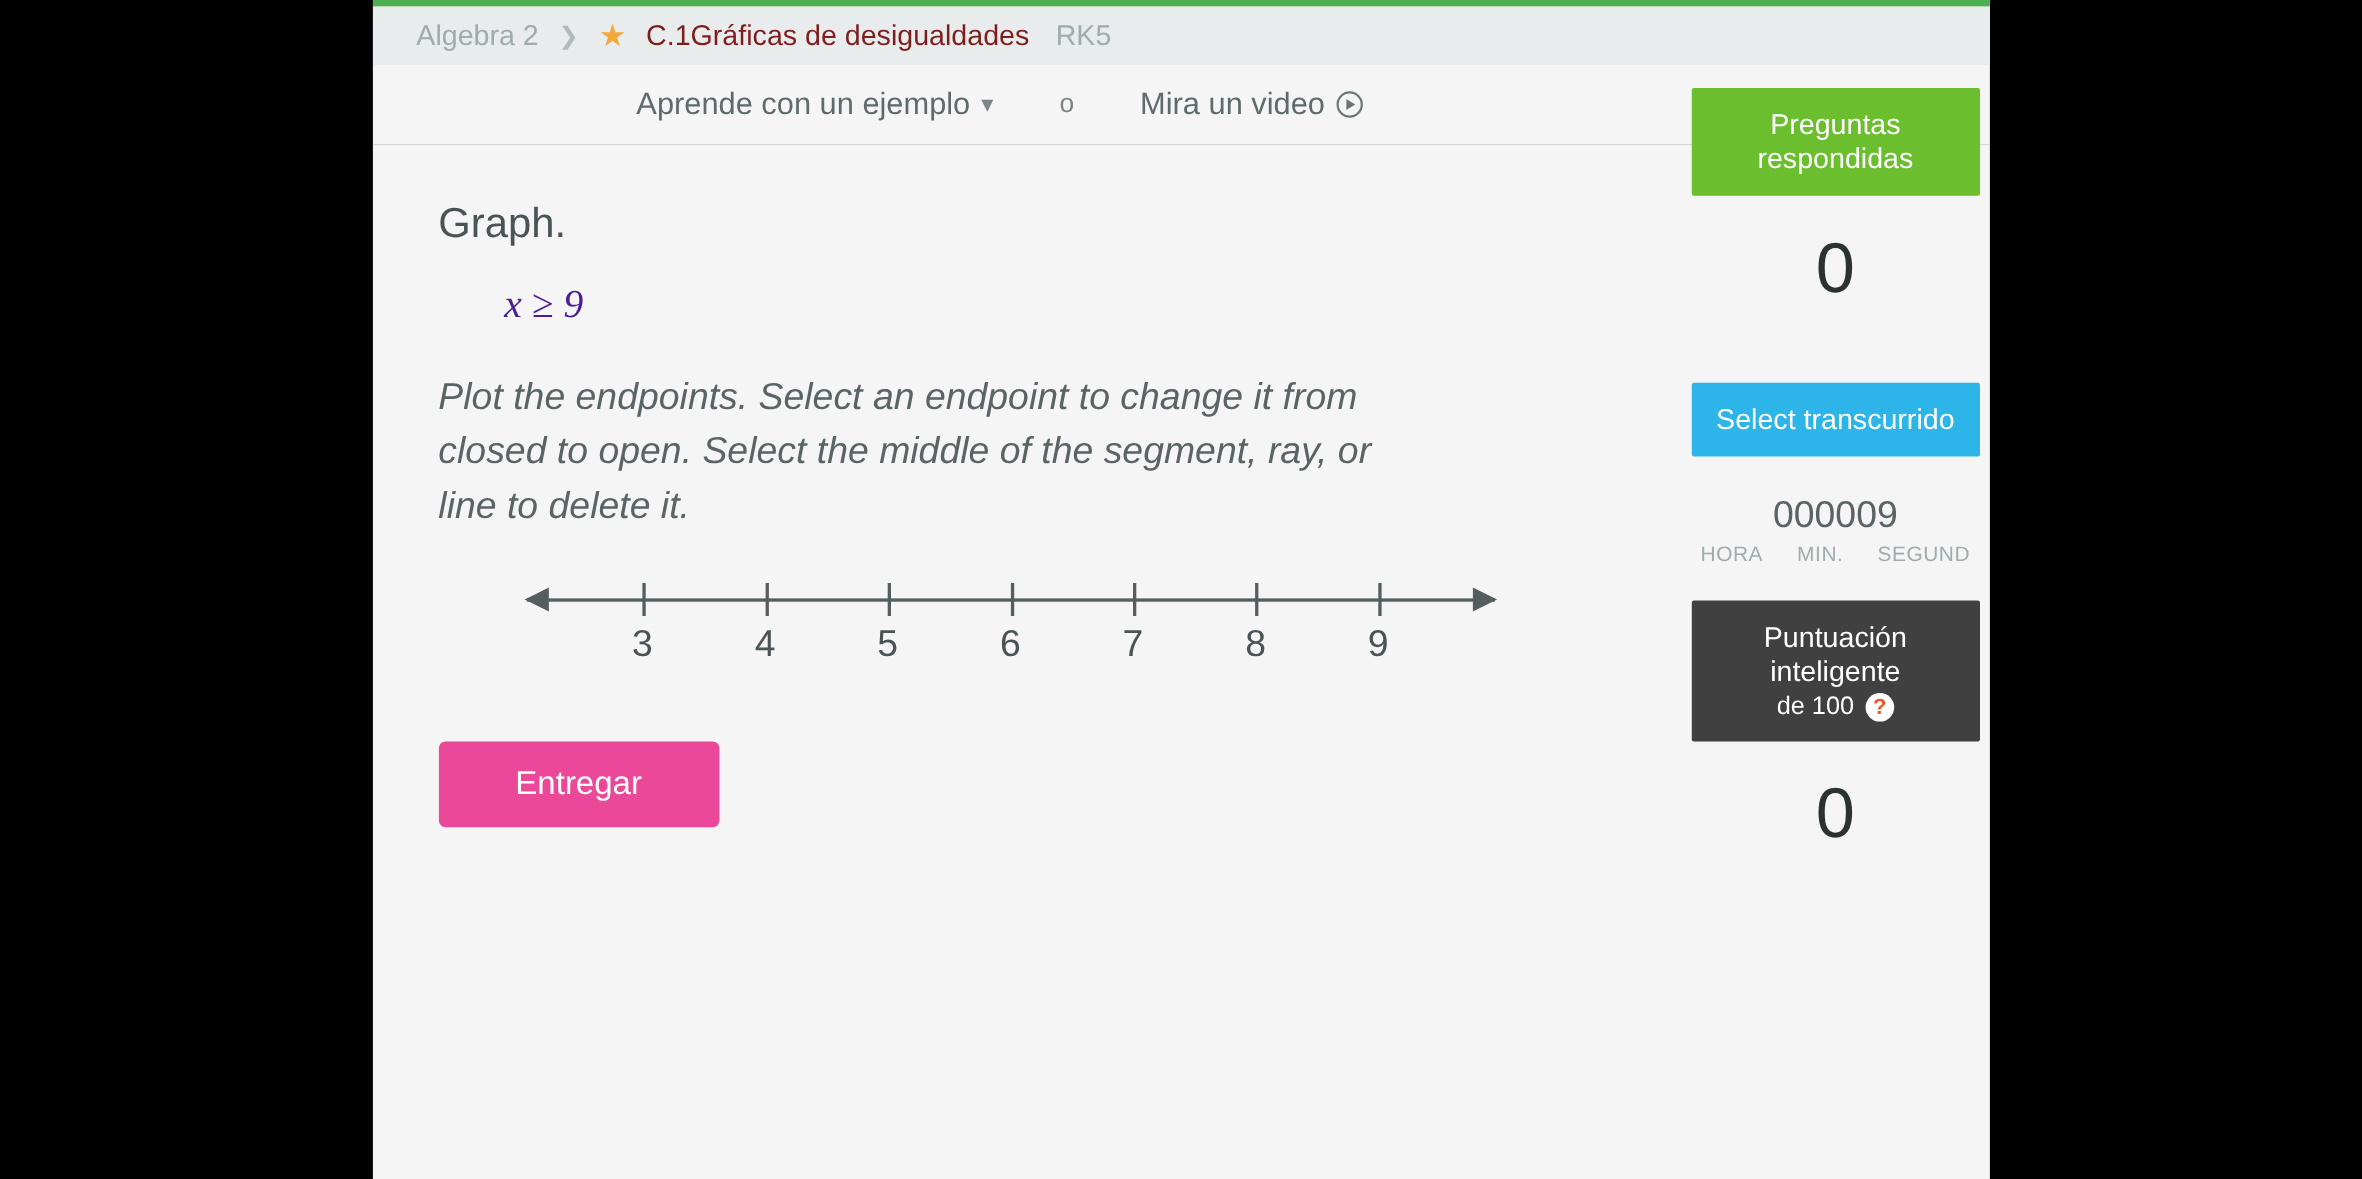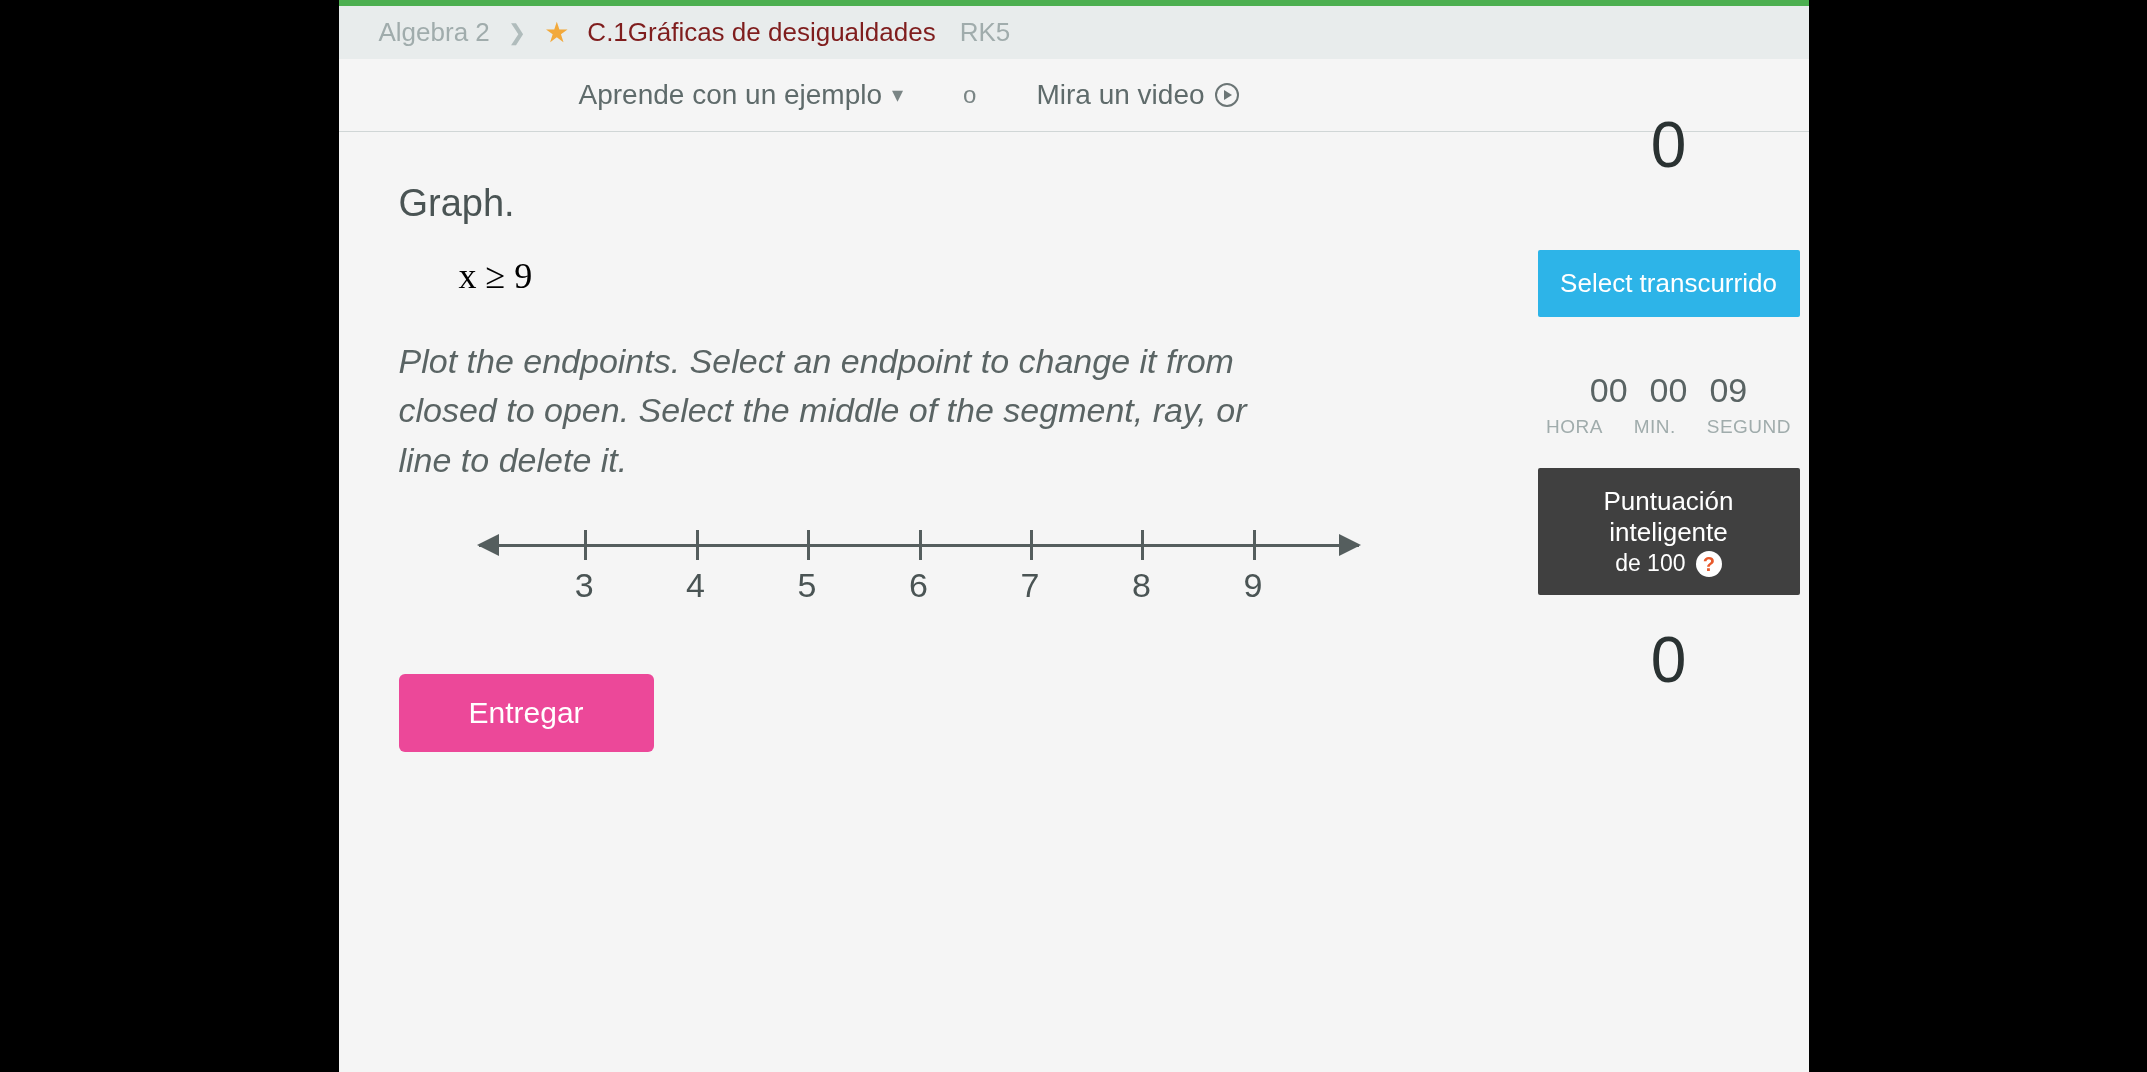--- a/index.html
+++ b/index.html
@@ -55,21 +55,21 @@
   }
   .play-circle::after {
     content: ""; border-left: 8px solid #6b7575; border-top: 5px solid transparent;
     border-bottom: 5px solid transparent; margin-left: 2px;
   }
   .content {
     padding: 50px 60px 60px 60px;
     color: #404848;
   }
   .q-title { font-size: 38px; color: #4a5454; margin-bottom: 30px; }
-  .q-ineq { font-size: 36px; color: #000000; padding-left: 60px; margin-bottom: 40px; font-family: "Times New Roman", serif; }
+  .q-ineq { font-size: 36px; color: #4c1d95; padding-left: 60px; margin-bottom: 40px; font-family: "Times New Roman", serif; font-style: italic; }
   .q-instr {
     font-size: 34px;
     font-style: italic;
     color: #5a6464;
     line-height: 1.45;
     max-width: 900px;
     margin-bottom: 29px;
   }
   .number-line {
     margin: 20px 0 50px 80px;
@@ -153,22 +153,22 @@
     background: #fff; color: #e85a2c; font-size: 20px; line-height: 26px;
     margin-left: 4px; font-weight: bold;
   }
   .sb-big-num {
     font-size: 64px;
     color: #2a3232;
     margin: 28px 0 18px 0;
   }
   .sb-time-row {
     display: flex;
-    gap: 22px;
-    margin-top: 54px;
+    gap: 0;
+    margin-top: 34px;
     font-size: 34px;
     color: #5a6464;
     justify-content: center;
     width: 262px;
   }
   .sb-time-labels {
     display: flex;
     gap: 14px;
     font-size: 19px;
     color: #a0acac;
@@ -228,20 +228,21 @@
           <div class="nl-label" style="left: 662.933px;">8</div>
           <div class="nl-tick" style="left: 774.4px;"></div>
           <div class="nl-label" style="left: 774.4px;">9</div>
         </div>
     </div>
 
     <button class="submit-btn">Entregar</button>
   </div>
 
   <div class="sidebar">
+    <div class="sb-card sb-green">Preguntas respondidas</div>
     <div class="sb-big-num">0</div>
 
     <div class="sb-card sb-blue">Select transcurrido</div>
     <div class="sb-time-row">
       <span>00</span>
       <span>00</span>
       <span>09</span>
     </div>
     <div class="sb-time-labels">
       <span>HORA</span>

